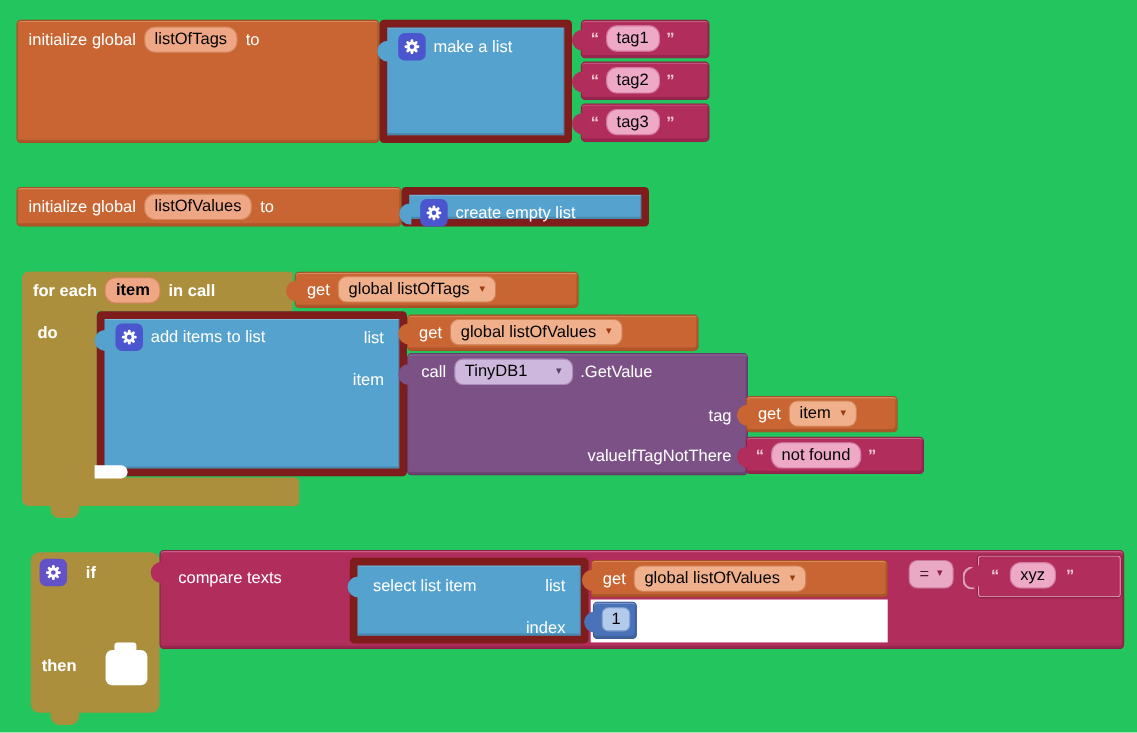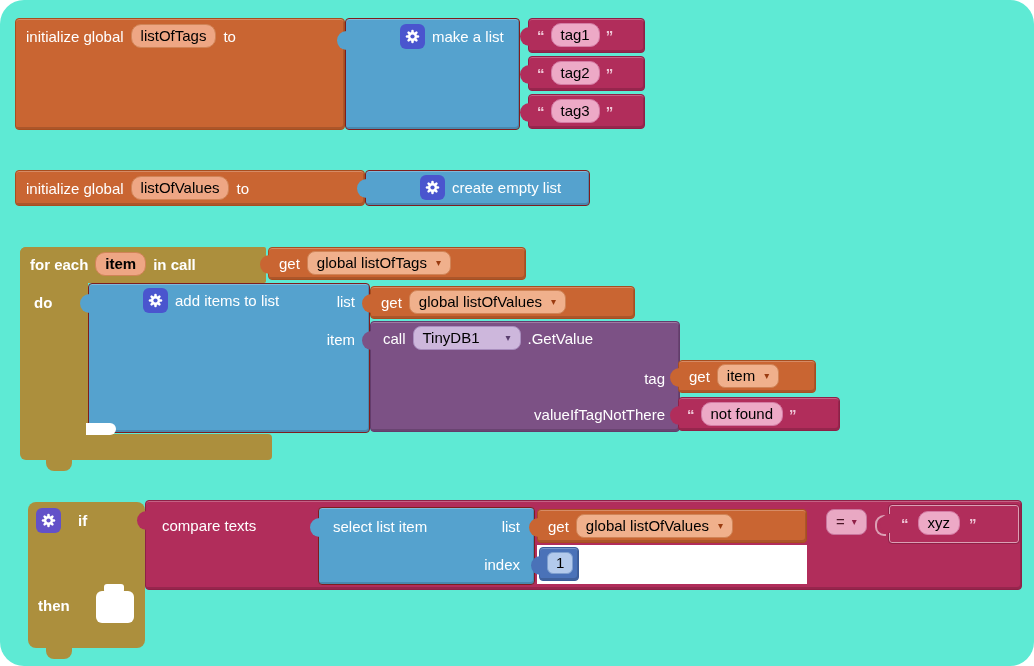--- a/index.html
+++ b/index.html
@@ -1,21 +1,21 @@
 <!DOCTYPE html>
 <html><head>
 <meta charset="utf-8">
 <style>
   html,body{margin:0;padding:0;background:#fff;}
-  .canvas{position:relative;width:1034px;height:666px;background:#5eead4;overflow:hidden;
-          font-family:"Liberation Sans", sans-serif;border-radius:24px;}
+  .canvas{position:relative;width:1034px;height:666px;background:#22c55e;overflow:hidden;
+          font-family:"Liberation Sans", sans-serif;}
   .blk{position:absolute;box-sizing:border-box;border-radius:4px;color:#fff;font-size:15px;
        box-shadow: inset 0 1px 0 rgba(255,255,255,.25), inset -1px -2px 0 rgba(0,0,0,.15);}
   .orange{background:#C96532;border:1px solid #A84E1F;}
-  .blue{background:#55A2CE;border:1px solid #7f1d1d;padding-left:44px;}
+  .blue{background:#55A2CE;border:7px solid #7f1d1d;}
   .magenta{background:#B12D5B;border:1px solid #8E2047;}
   .purple{background:#7C5185;border:1px solid #633C6C;}
   .math{background:#4A72B8;border:1px solid #3A5C99;}
   .goldpiece{position:absolute;background:#AC8F3D;color:#fff;font-size:15px;font-weight:bold;}
   .row{display:flex;align-items:center;gap:7px;padding:5px 10px;white-space:nowrap;}
   .lbl{white-space:nowrap;}
   .abs{position:absolute;white-space:nowrap;}
   .fld{display:inline-block;color:#000;border-radius:10px;padding:1px 9px;line-height:20px;white-space:nowrap;}
   .f-peach{background:#EEA684;border:1px solid #D08457;}
   .f-dd{background:#F0B08C;border:1px solid #D08457;border-radius:8px;display:inline-flex;align-items:center;gap:9px;}

